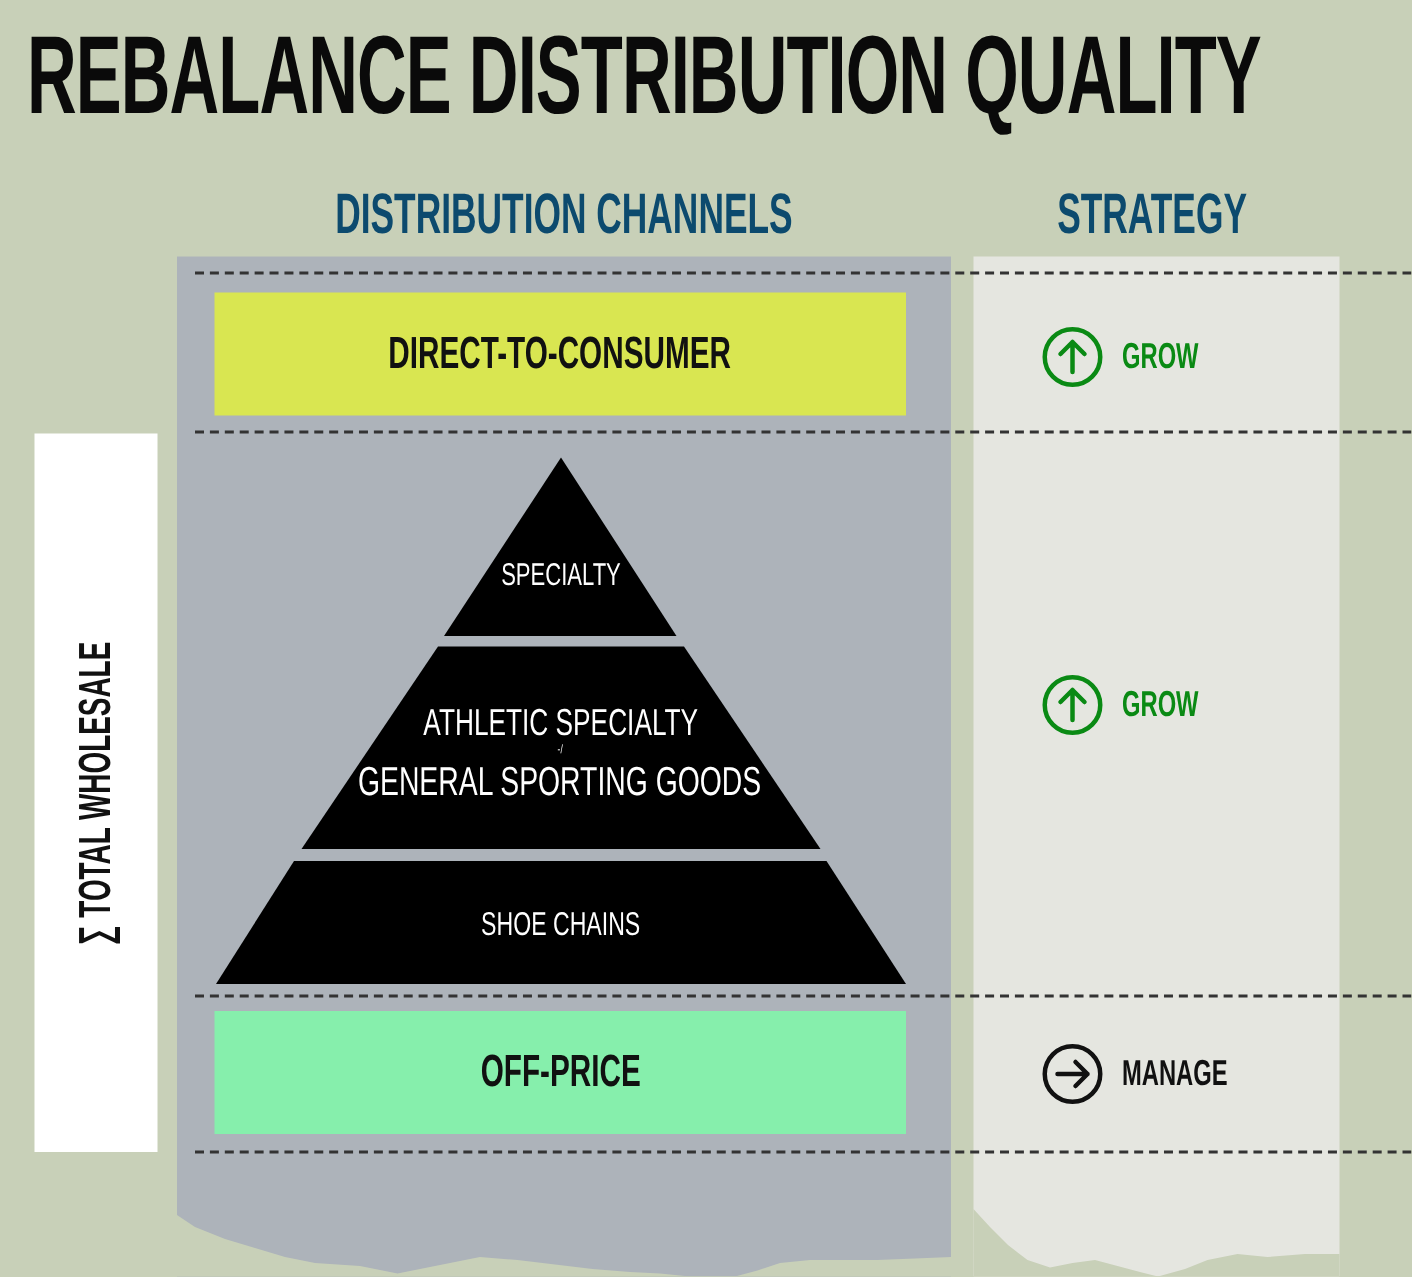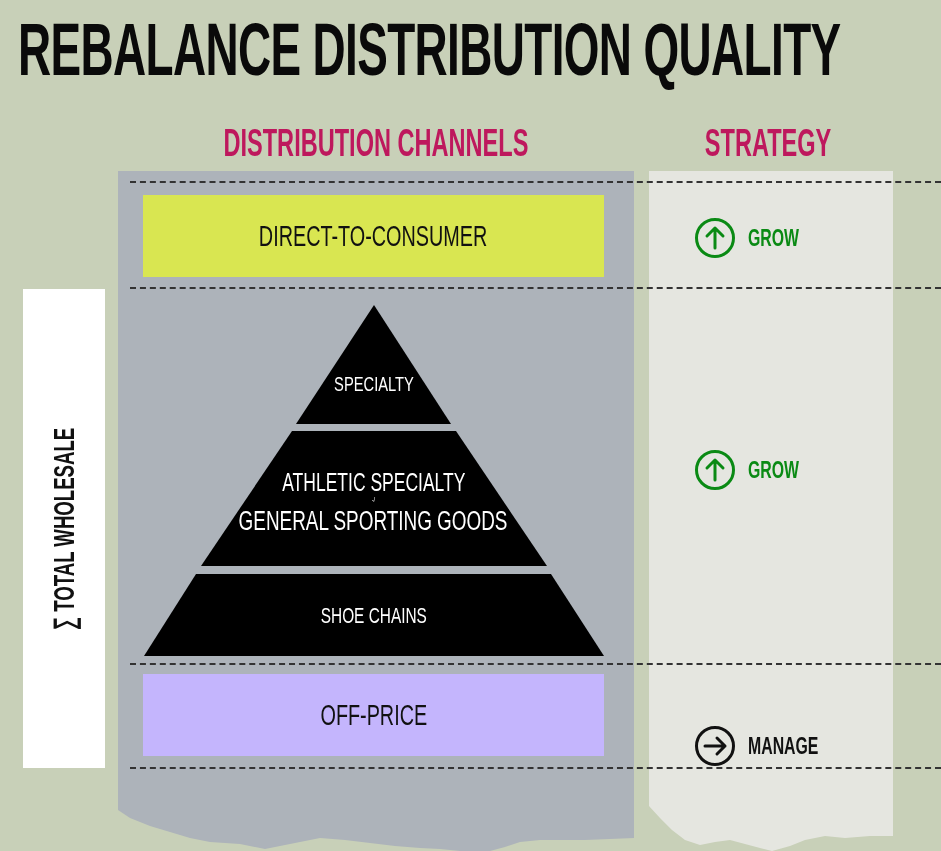--- a/index.html
+++ b/index.html
@@ -11,21 +11,21 @@
     }
     #title {
       position: absolute; left: 18px; top: 8px;
       font-size: 74px; font-weight: bold; color: #0a0a0a;
       letter-spacing: -1px; white-space: nowrap;
       transform: scaleX(0.62); transform-origin: left center;
       line-height: 84px;
     }
     .col-head {
       position: absolute; top: 120px; height: 46px;
-      font-size: 38px; font-weight: bold; color: #be185d;
+      font-size: 38px; font-weight: bold; color: #0c4a6e;
       white-space: nowrap; text-align: center; line-height: 46px;
     }
     .col-head span { display: inline-block; transform: scaleX(0.62); }
     #head-channels { left: 118px; width: 516px; }
     #head-strategy { left: 646px; width: 244px; }
 
     #panel-channels {
       position: absolute; left: 118px; top: 171px; width: 516px; height: 680px;
       background: #adb3ba;
     }
@@ -36,25 +36,25 @@
     svg.tear { position: absolute; left: 0; top: 770px; }
 
     .dash {
       position: absolute; left: 130px; width: 811px; height: 0;
       border-top: 2px dashed #333;
     }
 
     .box {
       position: absolute; left: 143px; width: 461px; height: 82px;
       display: flex; align-items: center; justify-content: center;
-      font-size: 30px; font-weight: normal; color: #111;
+      font-size: 30px; font-weight: bold; color: #111;
     }
     .box span { display: inline-block; transform: scaleX(0.66); white-space: nowrap; }
     #box-dtc { top: 195px; background: #d9e651; }
-    #box-offprice { top: 674px; background: #c4b5fd; }
+    #box-offprice { top: 674px; background: #86efac; }
 
     #wholesale {
       position: absolute; left: 23px; top: 289px; width: 82px; height: 479px;
       background: #ffffff;
     }
     #wholesale-label {
       position: absolute; left: 50%; top: 50%;
       transform: translate(-50%, -50%) rotate(-90deg) scaleX(0.62);
       white-space: nowrap; font-size: 30px; font-weight: bold; color: #111;
     }
@@ -73,21 +73,21 @@
 
     .strategy {
       position: absolute; left: 694px; height: 44px;
       display: flex; align-items: center;
       font-weight: bold; font-size: 24px; white-space: nowrap;
     }
     .strategy .icon { width: 42px; height: 42px; margin-right: 12px; flex: none; }
     .strategy .txt { display: inline-block; transform: scaleX(0.66); transform-origin: left center; }
     #strat-1 { top: 216px; color: #0a8a14; }
     #strat-2 { top: 448px; color: #0a8a14; }
-    #strat-3 { top: 724px; color: #111; }
+    #strat-3 { top: 694px; color: #111; }
   </style>
 </head>
 <body>
 
 <div id="title">REBALANCE DISTRIBUTION QUALITY</div>
 
 <div id="head-channels" class="col-head">
   <span>DISTRIBUTION CHANNELS</span>
 </div>
 <div id="head-strategy" class="col-head">

